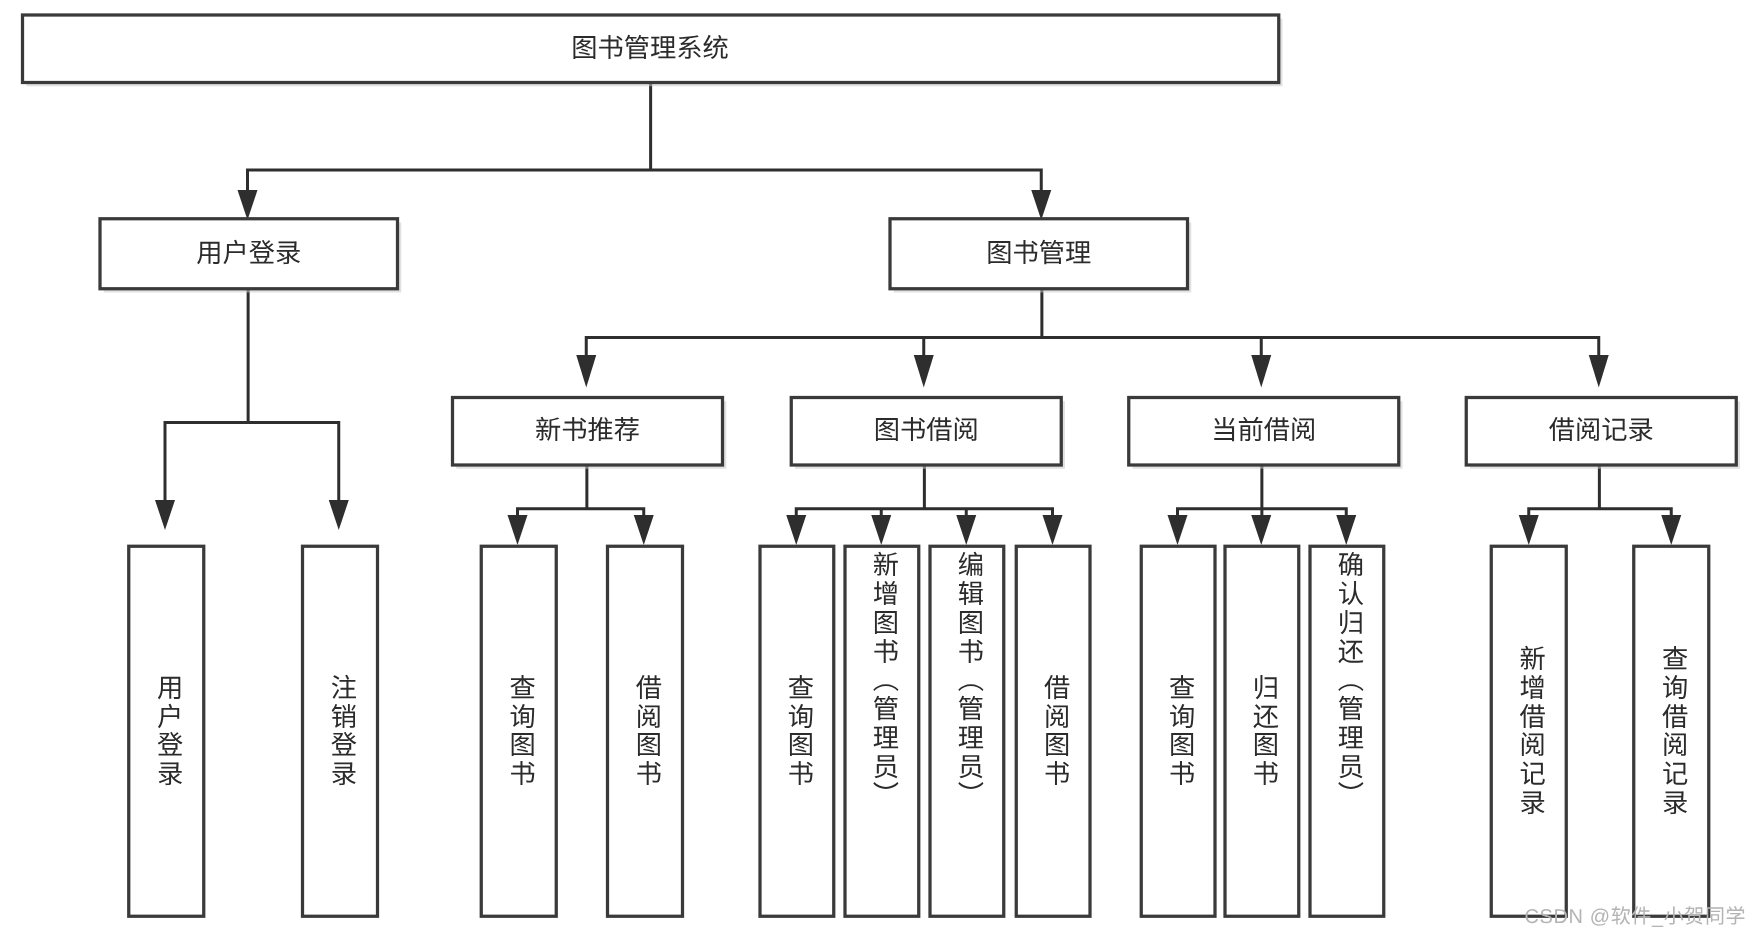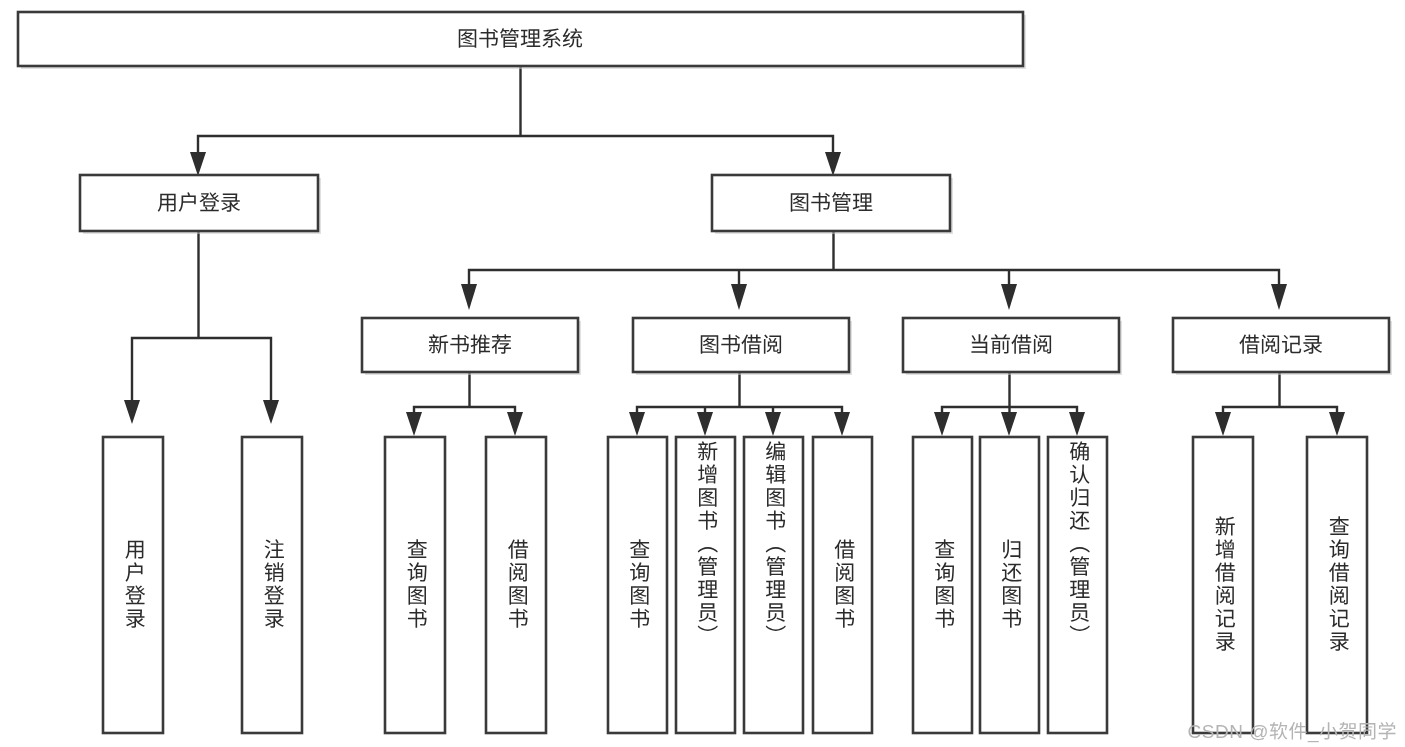--- a/index.html
+++ b/index.html
@@ -67,21 +67,21 @@
     color: #2b2b2b;
     letter-spacing: 2px;
     white-space: nowrap;
     text-align: center;
   }
   .watermark {
     position: absolute;
     right: 8px;
     bottom: 4px;
     font-family: "Liberation Sans", "DejaVu Sans", sans-serif;
-    font-size: 19px;
+    font-size: 16px;
     color: #b4b4b4;
     white-space: nowrap;
     letter-spacing: .5px;
   }
 </style>
 </head>
 <body>
 
 <div id="diagram-root">
 

